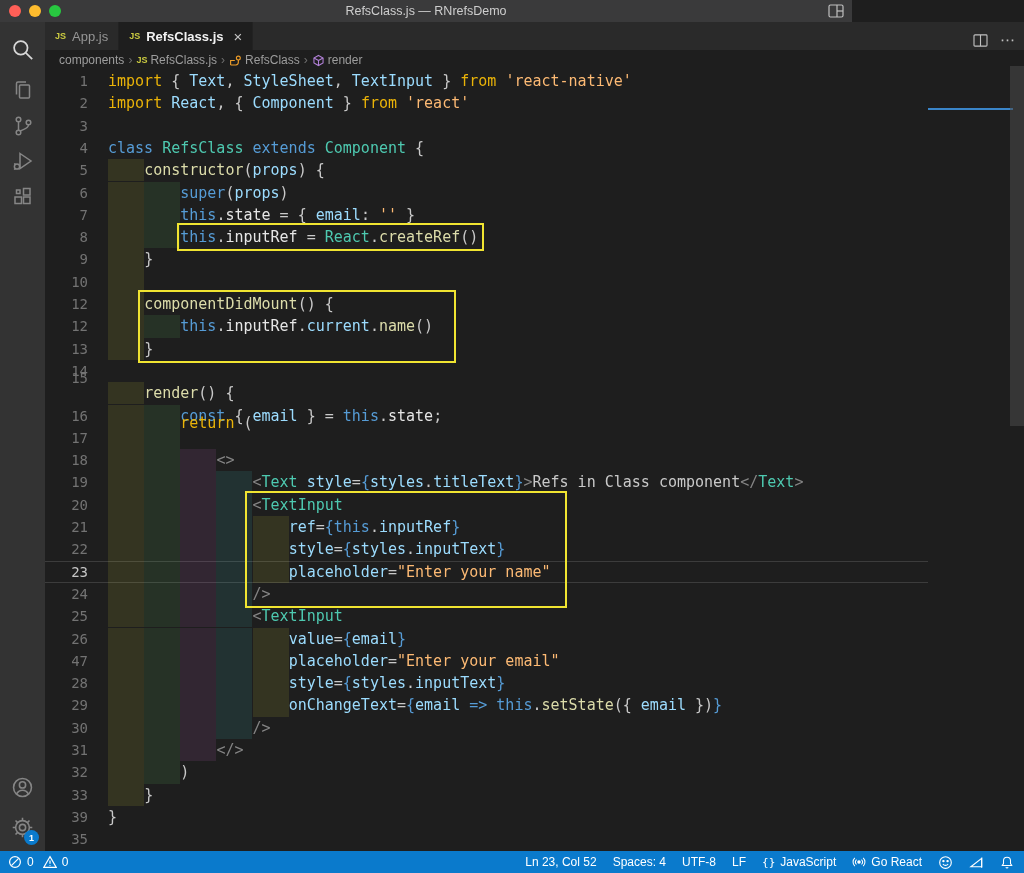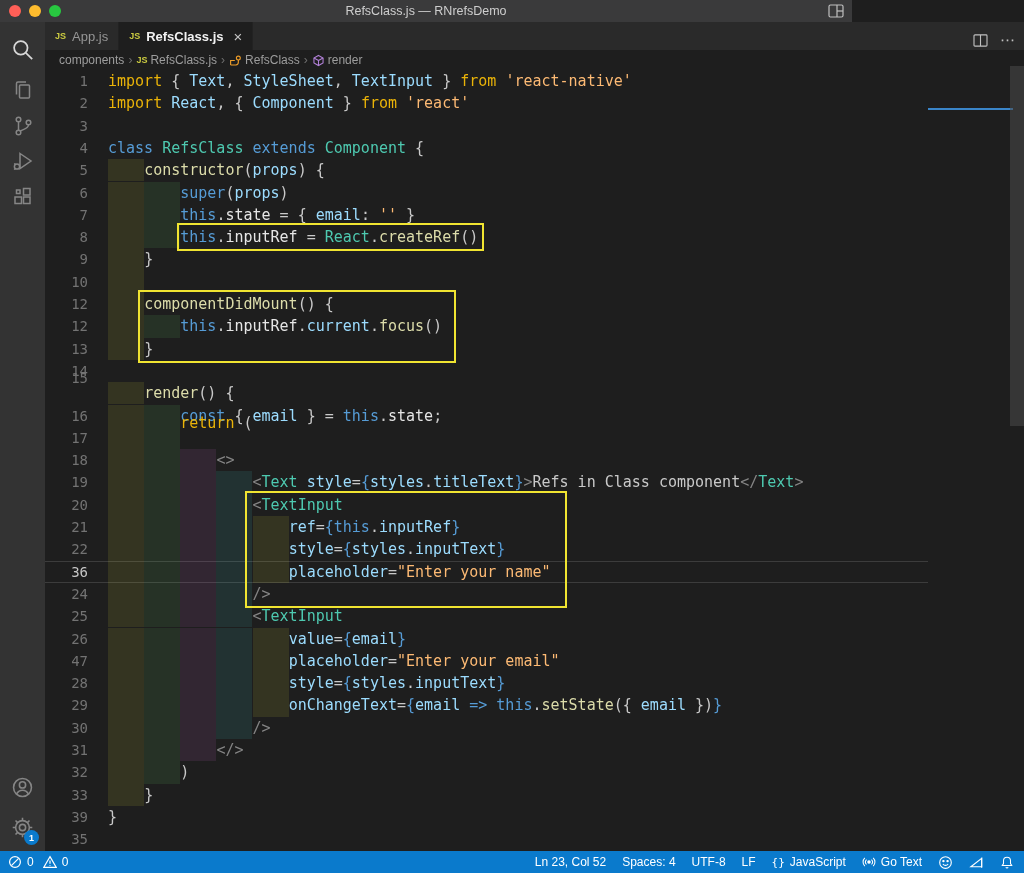--- a/index.html
+++ b/index.html
@@ -286,21 +286,21 @@
       <div class="ln" style="top:337.6px">13</div>
       <div class="ln" style="top:359.9px">14</div>
       <div class="ln" style="top:367px">15</div>
       <div class="ln" style="top:404.5px">16</div>
       <div class="ln" style="top:426.8px">17</div>
       <div class="ln" style="top:449.1px">18</div>
       <div class="ln" style="top:471.4px">19</div>
       <div class="ln" style="top:493.7px">20</div>
       <div class="ln" style="top:516.0px">21</div>
       <div class="ln" style="top:538.3px">22</div>
-      <div class="ln cur" style="top:560.6px">36</div>
+      <div class="ln cur" style="top:560.6px">23</div>
       <div class="ln" style="top:582.9px">24</div>
       <div class="ln" style="top:605.2px">25</div>
       <div class="ln" style="top:627.5px">26</div>
       <div class="ln" style="top:649.8px">47</div>
       <div class="ln" style="top:672.1px">28</div>
       <div class="ln" style="top:694.4px">29</div>
       <div class="ln" style="top:716.7px">30</div>
       <div class="ln" style="top:739.0px">31</div>
       <div class="ln" style="top:761.3px">32</div>
       <div class="ln" style="top:783.6px">33</div>
@@ -312,21 +312,21 @@
       <div class="code-line" style="top:92.3px"><span class="tk-p"></span><span class="tk-kw2">import</span><span class="tk-p"> </span><span class="tk-var">React</span><span class="tk-p">, { </span><span class="tk-var">Component</span><span class="tk-p"> } </span><span class="tk-kw2">from</span><span class="tk-p"> </span><span class="tk-str">'react'</span></div>
       <div class="code-line" style="top:114.6px"><span class="tk-p"></span></div>
       <div class="code-line" style="top:136.9px"><span class="tk-p"></span><span class="tk-kw">class</span><span class="tk-p"> </span><span class="tk-cls">RefsClass</span><span class="tk-p"> </span><span class="tk-kw">extends</span><span class="tk-p"> </span><span class="tk-cls">Component</span><span class="tk-p"> {</span></div>
       <div class="code-line" style="top:159.2px"><span class="tk-p">    </span><span class="tk-fn">constructor</span><span class="tk-p">(</span><span class="tk-var">props</span><span class="tk-p">) {</span></div>
       <div class="code-line" style="top:181.5px"><span class="tk-p">        </span><span class="tk-kw">super</span><span class="tk-p">(</span><span class="tk-var">props</span><span class="tk-p">)</span></div>
       <div class="code-line" style="top:203.8px"><span class="tk-p">        </span><span class="tk-kw">this</span><span class="tk-p">.</span><span class="tk-prop">state</span><span class="tk-p"> = { </span><span class="tk-var">email</span><span class="tk-p">: </span><span class="tk-str">''</span><span class="tk-p"> }</span></div>
       <div class="code-line" style="top:226.1px"><span class="tk-p">        </span><span class="tk-kw">this</span><span class="tk-p">.</span><span class="tk-prop">inputRef</span><span class="tk-p"> = </span><span class="tk-cls">React</span><span class="tk-p">.</span><span class="tk-fn">createRef</span><span class="tk-p">()</span></div>
       <div class="code-line" style="top:248.4px"><span class="tk-p">    </span><span class="tk-p">}</span></div>
       <div class="code-line" style="top:270.7px"><span class="tk-p">    </span></div>
       <div class="code-line" style="top:293.0px"><span class="tk-p">    </span><span class="tk-fn">componentDidMount</span><span class="tk-p">() {</span></div>
-      <div class="code-line" style="top:315.3px"><span class="tk-p">        </span><span class="tk-kw">this</span><span class="tk-p">.</span><span class="tk-prop">inputRef</span><span class="tk-p">.</span><span class="tk-var">current</span><span class="tk-p">.</span><span class="tk-fn">focus</span><span class="tk-p">()</span></div>
+      <div class="code-line" style="top:315.3px"><span class="tk-p">        </span><span class="tk-kw">this</span><span class="tk-p">.</span><span class="tk-prop">inputRef</span><span class="tk-p">.</span><span class="tk-var">current</span><span class="tk-p">.</span><span class="tk-fn">name</span><span class="tk-p">()</span></div>
       <div class="code-line" style="top:337.6px"><span class="tk-p">    </span><span class="tk-p">}</span></div>
       <div class="code-line" style="top:359.9px"><span class="tk-p"></span></div>
       <div class="code-line" style="top:382.2px"><span class="tk-p">    </span><span class="tk-fn">render</span><span class="tk-p">() {</span></div>
       <div class="code-line" style="top:404.5px"><span class="tk-p">        </span><span class="tk-kw">const</span><span class="tk-p"> { </span><span class="tk-var">email</span><span class="tk-p"> } = </span><span class="tk-kw">this</span><span class="tk-p">.</span><span class="tk-prop">state</span><span class="tk-p">;</span></div>
       <div class="code-line" style="top:412px"><span class="tk-p">        </span><span class="tk-kw2">return</span><span class="tk-p"> (</span></div>
       <div class="code-line" style="top:449.1px"><span class="tk-p">            </span><span class="tk-jsxp">&lt;&gt;</span></div>
       <div class="code-line" style="top:471.4px"><span class="tk-p">                </span><span class="tk-jsxp">&lt;</span><span class="tk-cls">Text</span><span class="tk-p"> </span><span class="tk-var">style</span><span class="tk-p">=</span><span class="tk-kw">{</span><span class="tk-var">styles</span><span class="tk-p">.</span><span class="tk-var">titleText</span><span class="tk-kw">}</span><span class="tk-jsxp">&gt;</span><span class="tk-p">Refs in Class component</span><span class="tk-jsxp">&lt;/</span><span class="tk-cls">Text</span><span class="tk-jsxp">&gt;</span></div>
       <div class="code-line" style="top:493.7px"><span class="tk-p">                </span><span class="tk-jsxp">&lt;</span><span class="tk-cls">TextInput</span></div>
       <div class="code-line" style="top:516.0px"><span class="tk-p">                    </span><span class="tk-var">ref</span><span class="tk-p">=</span><span class="tk-kw">{</span><span class="tk-kw">this</span><span class="tk-p">.</span><span class="tk-var">inputRef</span><span class="tk-kw">}</span></div>
       <div class="code-line" style="top:538.3px"><span class="tk-p">                    </span><span class="tk-var">style</span><span class="tk-p">=</span><span class="tk-kw">{</span><span class="tk-var">styles</span><span class="tk-p">.</span><span class="tk-var">inputText</span><span class="tk-kw">}</span></div>
@@ -383,21 +383,21 @@
         <span>JavaScript</span>
       </span>
       <span class="sb-item">
         <span>
           <svg width="14" height="14" viewBox="0 0 16 16" fill="none" stroke="#ffffff" stroke-width="1.2">
             <circle cx="8" cy="8" r="1.4" fill="#ffffff"></circle>
             <path d="M5.2 10.8a4 4 0 0 1 0-5.6M10.8 5.2a4 4 0 0 1 0 5.6"></path>
             <path d="M3.2 12.8a6.8 6.8 0 0 1 0-9.6M12.8 3.2a6.8 6.8 0 0 1 0 9.6"></path>
           </svg>
         </span>
-        <span>Go Text</span>
+        <span>Go React</span>
       </span>
       <span class="sb-item">
         <svg width="15" height="15" viewBox="0 0 16 16" fill="none" stroke="#ffffff" stroke-width="1.2">
           <circle cx="8" cy="8" r="6.2"></circle>
             <circle cx="5.8" cy="6.5" r=".7" fill="#fff"></circle>
             <circle cx="10.2" cy="6.5" r=".7" fill="#fff"></circle>
           <path d="M5.2 9.6c1.6 2 4 2 5.6 0"></path>
         </svg>
       </span>
       <span class="sb-item">

